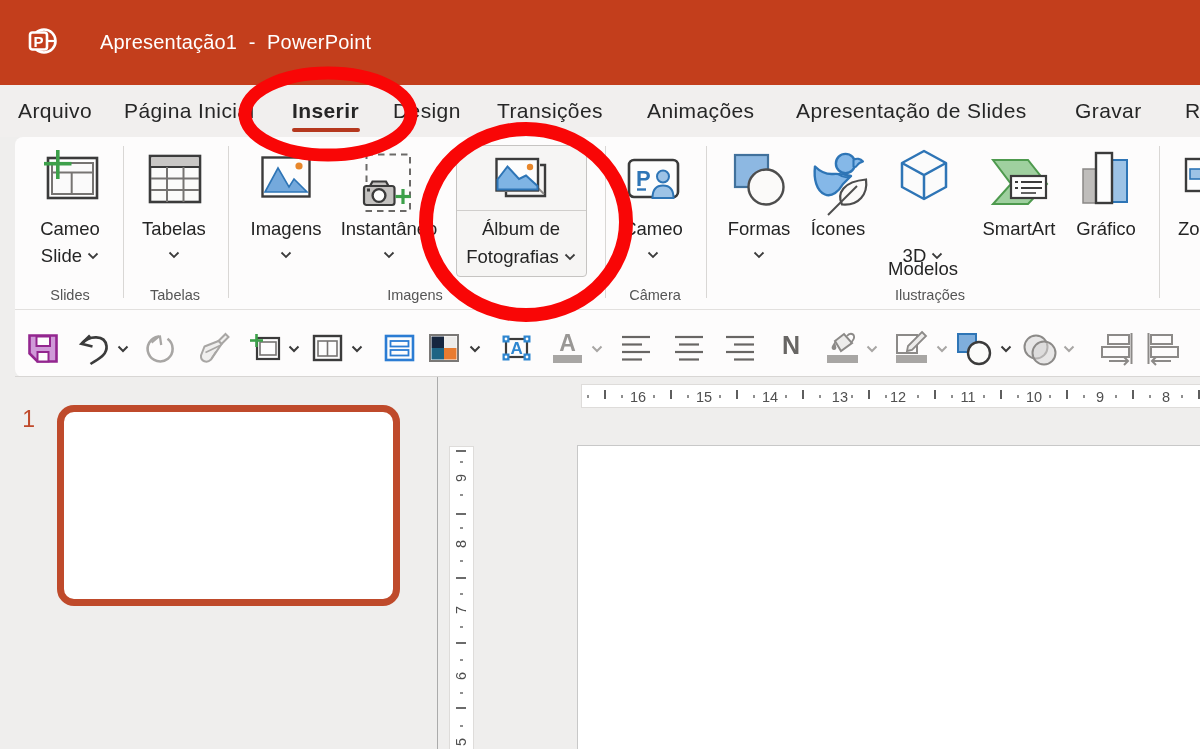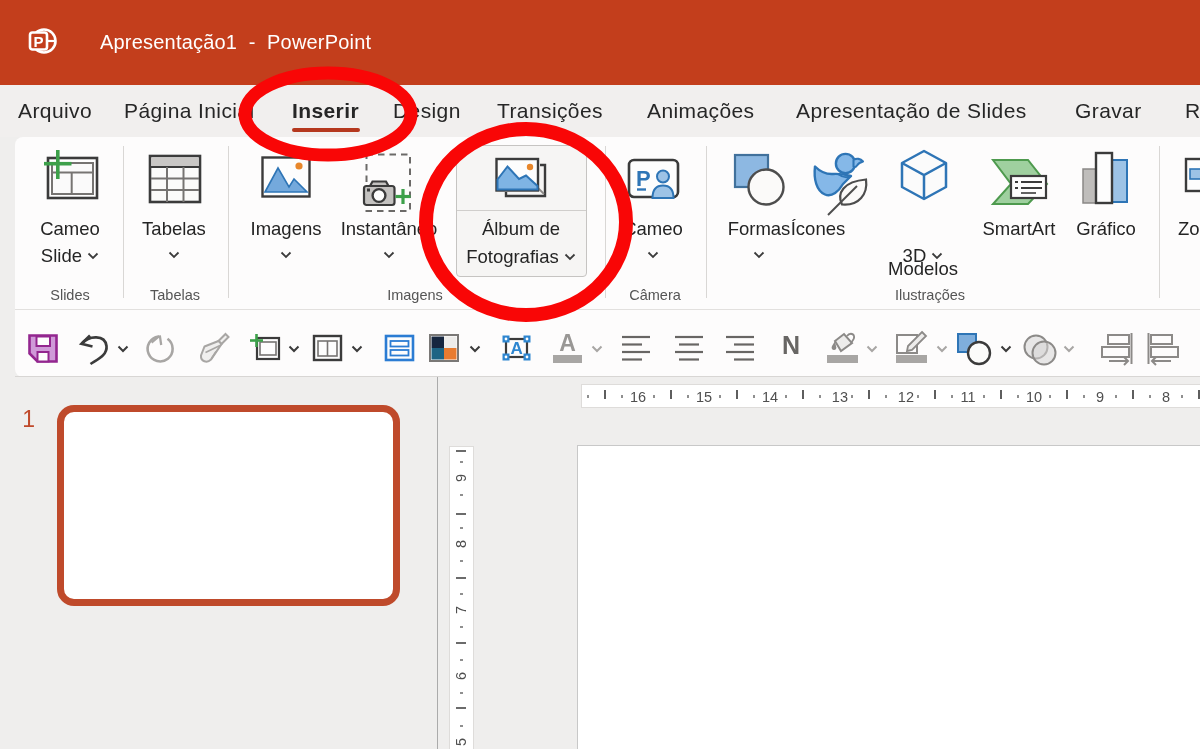--- a/index.html
+++ b/index.html
@@ -110,42 +110,42 @@
       </svg></div>
 
   <div class="blabel" style="left:603px; top:218px; width:100px;">Cameo</div>
   <svg class="abs" style="left:647px; top:251px;" width="12" height="8" viewBox="0 0 12 8">
       <path d="M1.5,1.5 L6,6 L10.5,1.5" fill="none" stroke="#3B3B3B" stroke-width="1.8"></path>
     </svg>
   <div class="blabel" style="left:709px; top:218px; width:100px;">Formas</div>
   <svg class="abs" style="left:753px; top:251px;" width="12" height="8" viewBox="0 0 12 8">
       <path d="M1.5,1.5 L6,6 L10.5,1.5" fill="none" stroke="#3B3B3B" stroke-width="1.8"></path>
     </svg>
-  <div class="blabel" style="left:768px; top:218px; width:100px;">Ícones</div>
+  <div class="blabel" style="left:788px; top:218px; width:100px;">Ícones</div>
   <div class="blabel" style="left:873px; top:218px; width:100px;margin-top:40px;">Modelos</div>
   <div class="blabel" style="left:873px; top:245px; width:100px;">3D <svg style="position:relative; display:inline; top:-2px;" width="12" height="8" viewBox="0 0 12 8">
         <path d="M1.5,1.5 L6,6 L10.5,1.5" fill="none" stroke="#3B3B3B" stroke-width="1.8"></path>
       </svg></div>
   <div class="blabel" style="left:969px; top:218px; width:100px;">SmartArt</div>
   <div class="blabel" style="left:1056px; top:218px; width:100px;">Gráfico</div>
   <div class="blabel" style="left:1178px; top:218px; width:40px; text-align:left;">Zo</div>
 
   <div class="abs" id="botline"></div>
 
   <div class="abs" id="panel-divider"></div>
   <div class="abs" id="thumb"></div>
   <div class="abs" id="thumbnum">1</div>
   <div class="abs" id="hruler"></div>
   <div class="abs" id="vruler"></div>
   <div class="abs" id="slide"></div>
   <div class="rnum" style="left:626px; top:387px; width:24px; text-align:center;">16</div>
   <div class="rnum" style="left:692px; top:387px; width:24px; text-align:center;">15</div>
   <div class="rnum" style="left:758px; top:387px; width:24px; text-align:center;">14</div>
   <div class="rnum" style="left:824px; top:387px; width:24px; text-align:right;">13</div>
-  <div class="rnum" style="left:890px; top:387px; width:24px; text-align:right;">12</div>
+  <div class="rnum" style="left:890px; top:387px; width:24px; text-align:left;">12</div>
   <div class="rnum" style="left:956px; top:387px; width:24px; text-align:center;">11</div>
   <div class="rnum" style="left:1022px; top:387px; width:24px; text-align:center;">10</div>
   <div class="rnum" style="left:1088px; top:387px; width:24px; text-align:center;">9</div>
   <div class="rnum" style="left:1154px; top:387px; width:24px; text-align:center;">8</div>
   <div class="htick" style="left:604px;"></div>
   <div class="htick" style="left:670px;"></div>
   <div class="htick" style="left:736px;"></div>
   <div class="htick" style="left:802px;"></div>
   <div class="htick" style="left:868px;"></div>
   <div class="htick" style="left:934px;"></div>

